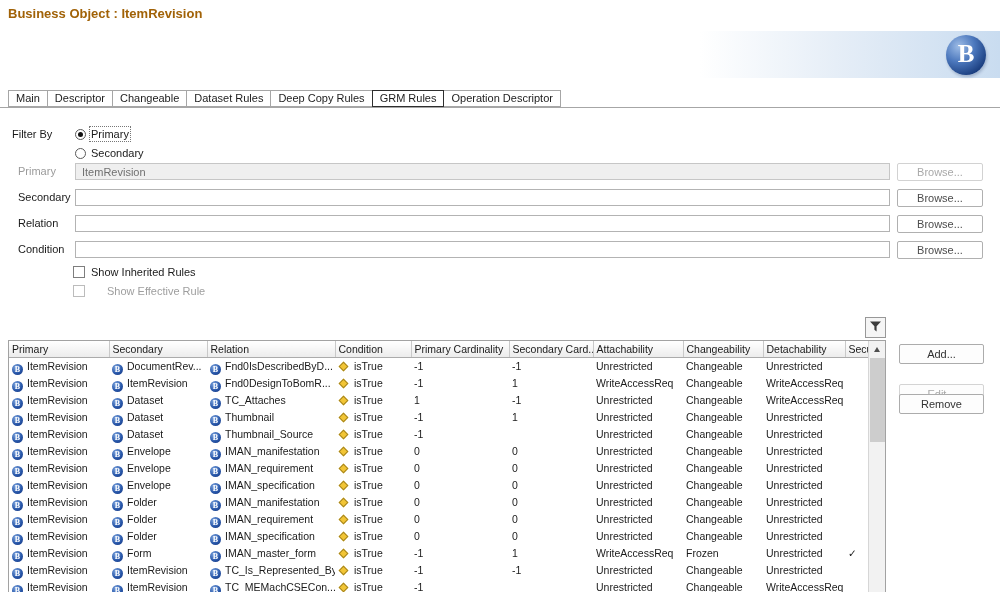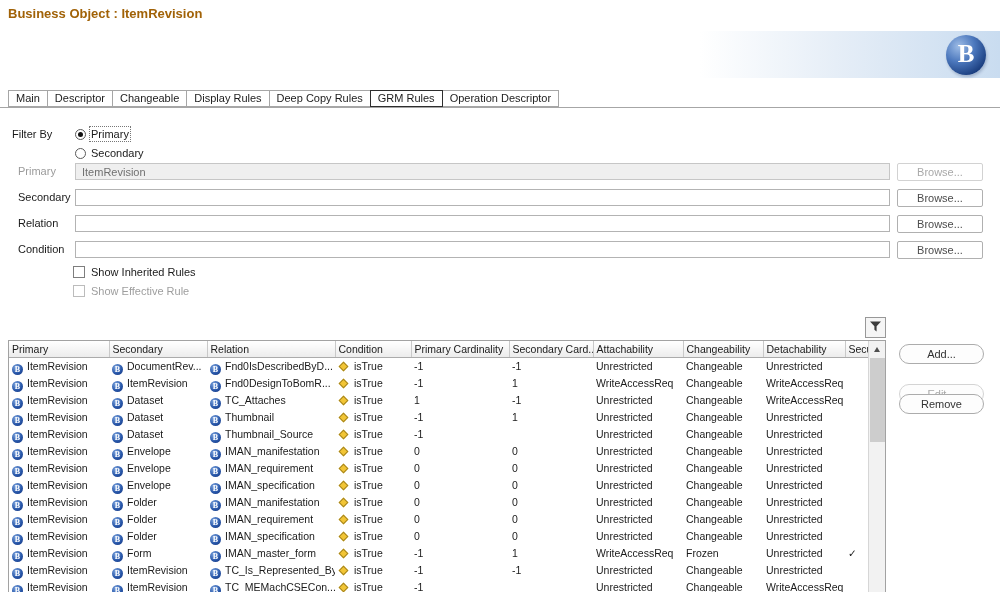--- a/index.html
+++ b/index.html
@@ -37,21 +37,21 @@
   .f-input { position: absolute; left: 75px; width: 815px; height: 17px; border: 1px solid #b3b3b3;
     padding: 0 6px; font: 11px "Liberation Sans", sans-serif; color: #222; background: #fff; }
   .f-input.disabled { background: #efefef; color: #707070; border-color: #c6c6c6; }
   .browse { position: absolute; left: 897px; width: 86px; height: 18px; border: 1px solid #b0b0b0;
     background: #fff; font: 11px "Liberation Sans", sans-serif; color: #4c4c4c; border-radius: 2px; }
   .browse.disabled { color: #a9a9a9; border-color: #d2d2d2; }
 
   .check-row { position: absolute; left: 73px; display: flex; align-items: center; height: 14px; }
   .checkbox { width: 12px; height: 12px; border: 1px solid #7e7e7e; background: #fff; margin-right: 6px; flex: none; }
   .check-row.disabled .checkbox { border-color: #bcbcbc; }
-  .check-row.disabled .check-label { color: #9e9e9e; }
+  .check-row.disabled .check-label { color: #9e9e9e; margin-left: 16px; }
 
   .funnel-btn { position: absolute; left: 865px; top: 317px; width: 21px; height: 21px;
     border: 1px solid #989898; background: #f5f5f5; display: flex; align-items: center; justify-content: center; }
 
   .table-wrap { position: absolute; left: 8px; top: 340px; width: 878px; height: 252px;
     border: 1px solid #a2a2a2; border-bottom: none; overflow: hidden; background: #fff; }
   table { border-collapse: collapse; table-layout: fixed; width: 861px; font-size: 10.5px; }
   th { background: linear-gradient(#ffffff, #ececec); border-right: 1px solid #c9c9c9;
     border-bottom: 1px solid #ababab; font-weight: 400; text-align: left; padding: 0 3px;
     height: 16px; overflow: hidden; white-space: nowrap; }
@@ -65,39 +65,39 @@
 
   .vscroll { position: absolute; right: 0; top: 0; width: 17px; height: 100%; background: #f2f2f2;
     border-left: 1px solid #d6d6d6; }
   .sb-up { position: absolute; top: 0; left: 0; width: 16px; height: 16px; display: flex;
     align-items: center; justify-content: center; }
   .sb-up::after { content: ""; border-left: 3.5px solid transparent; border-right: 3.5px solid transparent;
     border-bottom: 5px solid #4f4f4f; }
   .sb-thumb { position: absolute; left: 1px; top: 17px; width: 15px; height: 84px; background: #cdcdcd; }
 
   .action-btn { position: absolute; left: 899px; width: 85px; height: 20px; border: 1px solid #acacac;
-    background: #fdfdfd; font: 11px "Liberation Sans", sans-serif; color: #333; border-radius: 10px; }
+    background: #fdfdfd; font: 11px "Liberation Sans", sans-serif; color: #333; border-radius: 2px; }
   .action-btn.disabled { color: #a8a8a8; border-color: #d4d4d4; }
 </style>
 </head>
 <body>
 
 <div class="screen">
   <div class="title">Business Object : ItemRevision</div>
 
   <div class="logo-band"></div>
   <div class="logo-sphere">
     <span>B</span>
   </div>
 
   <div class="tabbar">
       <div class="tab">Main</div>
       <div class="tab">Descriptor</div>
       <div class="tab">Changeable</div>
-      <div class="tab">Display Rules</div>
+      <div class="tab">Dataset Rules</div>
       <div class="tab">Deep Copy Rules</div>
       <div class="tab selected">GRM Rules</div>
       <div class="tab">Operation Descriptor</div>
     </div>
   <div class="tab-baseline"></div>
 
   <div class="filter-by-label">Filter By</div>
   <div id="radios">
       <div class="radio-row" style="top: 127px;">
         <span class="radio on"></span>

